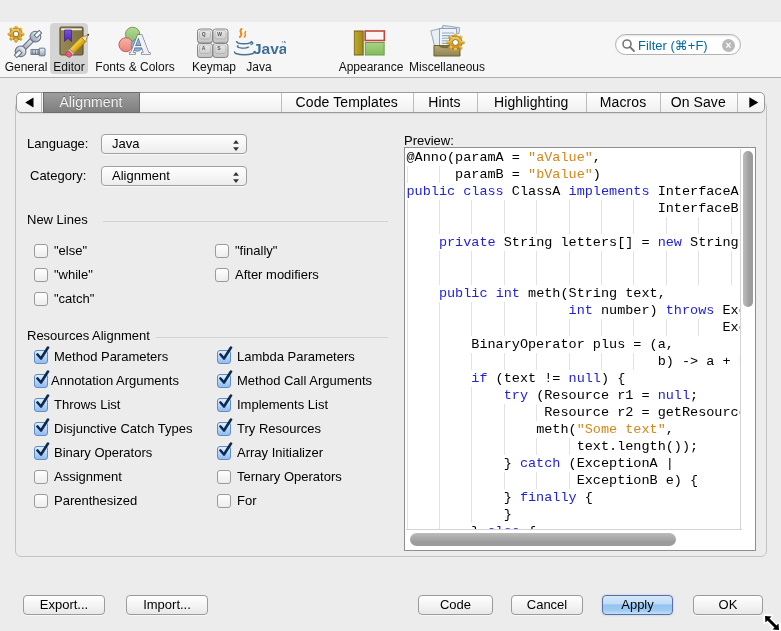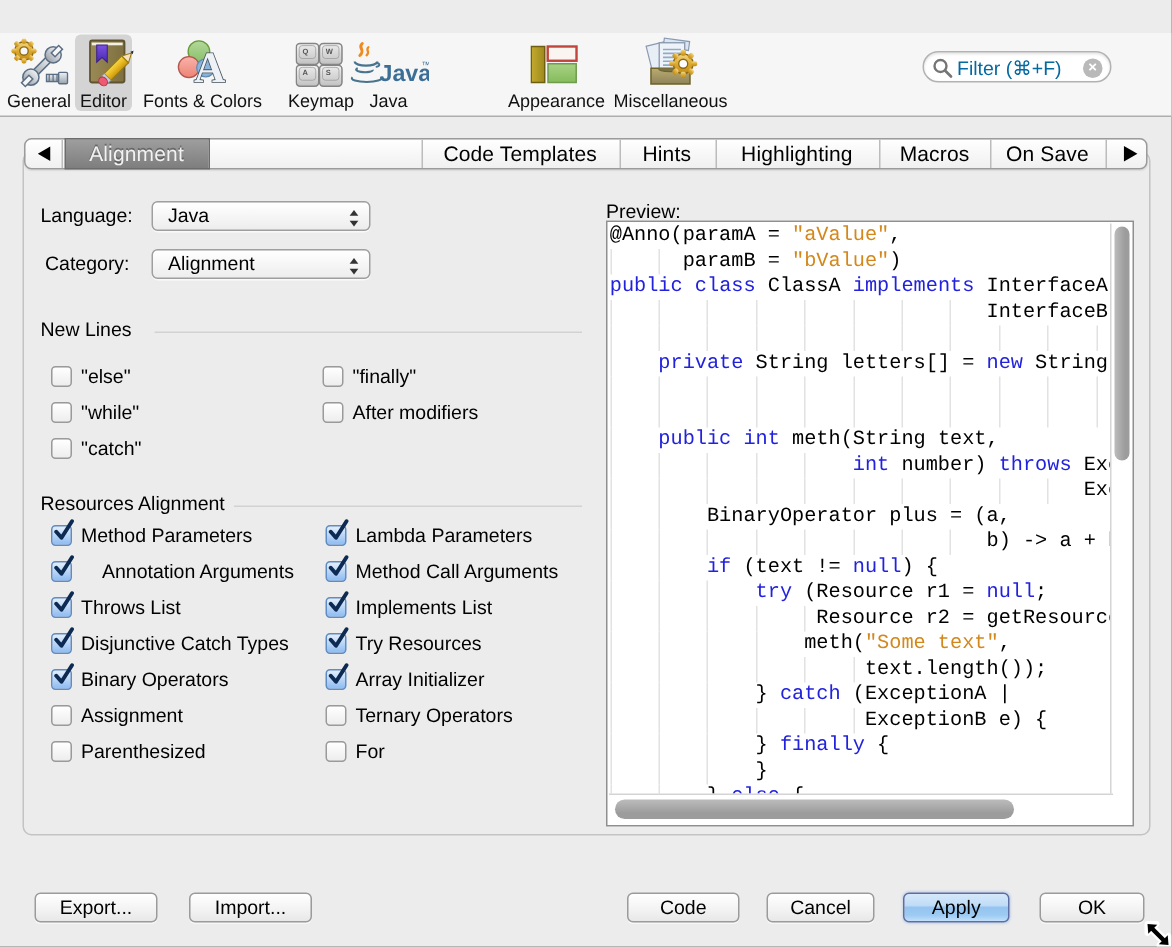--- a/index.html
+++ b/index.html
@@ -366,21 +366,21 @@
       <svg class="ck" width="18" height="18" viewBox="0 0 18 18">
         <path d="M3.5 8.5 L7 12.5 L14 1.5" fill="none" stroke="#0c2a52" stroke-width="2.6" stroke-linecap="round" stroke-linejoin="round"></path>
       </svg>
     </div>
     <div class="cbl" style="left:237px;top:349px">Lambda Parameters</div>
 <div class="cb on" style="left:34px;top:374px">
       <svg class="ck" width="18" height="18" viewBox="0 0 18 18">
         <path d="M3.5 8.5 L7 12.5 L14 1.5" fill="none" stroke="#0c2a52" stroke-width="2.6" stroke-linecap="round" stroke-linejoin="round"></path>
       </svg>
     </div>
-    <div class="cbl" style="left:68px;top:373px">Annotation Arguments</div>
+    <div class="cbl" style="left:51px;top:373px">Annotation Arguments</div>
 <div class="cb on" style="left:217px;top:374px">
       <svg class="ck" width="18" height="18" viewBox="0 0 18 18">
         <path d="M3.5 8.5 L7 12.5 L14 1.5" fill="none" stroke="#0c2a52" stroke-width="2.6" stroke-linecap="round" stroke-linejoin="round"></path>
       </svg>
     </div>
     <div class="cbl" style="left:237px;top:373px">Method Call Arguments</div>
 <div class="cb on" style="left:34px;top:398px">
       <svg class="ck" width="18" height="18" viewBox="0 0 18 18">
         <path d="M3.5 8.5 L7 12.5 L14 1.5" fill="none" stroke="#0c2a52" stroke-width="2.6" stroke-linecap="round" stroke-linejoin="round"></path>
       </svg>

